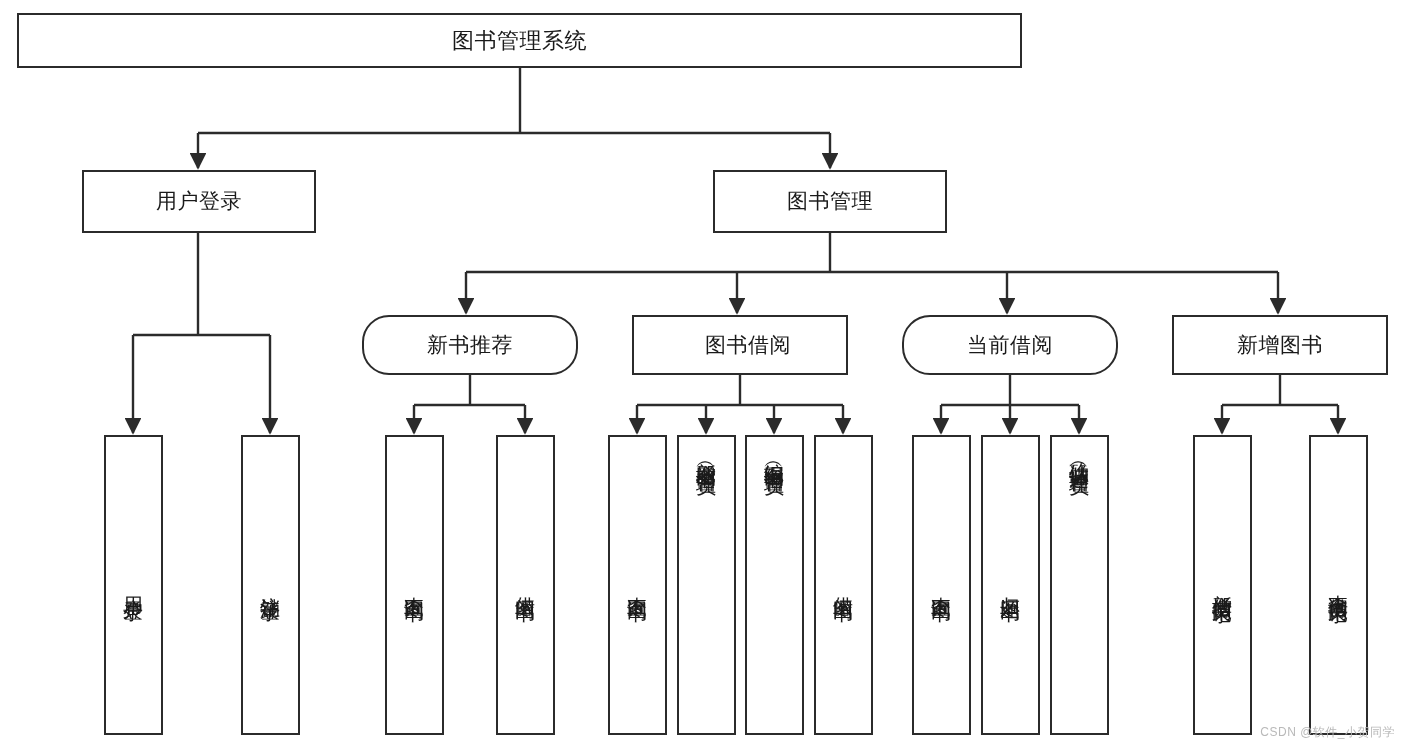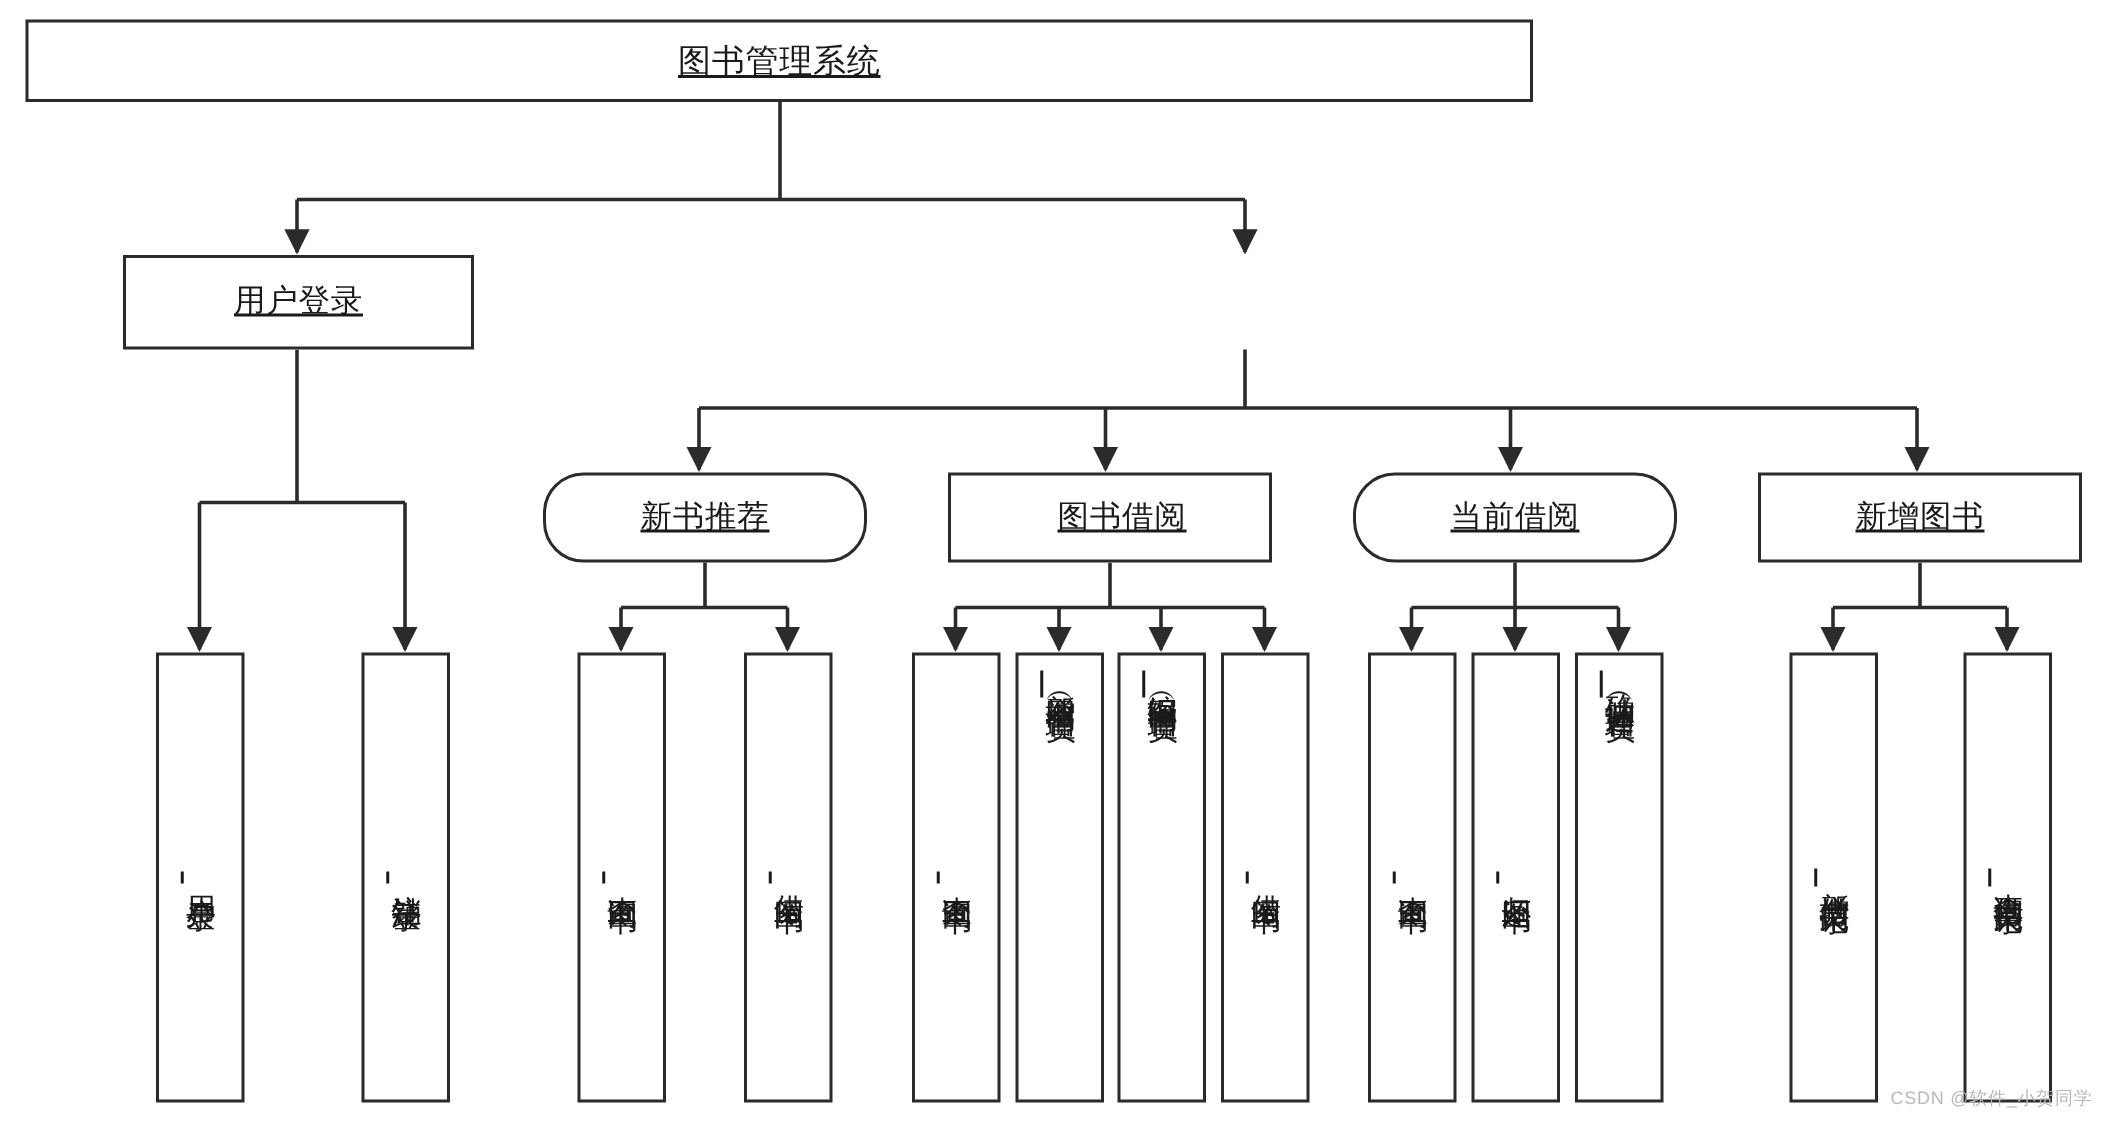--- a/index.html
+++ b/index.html
@@ -34,21 +34,20 @@
     align-items: center;
     justify-content: center;
     color: #1a1a1a;
   }
   .node-label {
     font-size: 21px;
     line-height: 1.15;
     letter-spacing: 0.5px;
     white-space: nowrap;
     color: #1a1a1a;
-    text-decoration: underline;
   }
   .node.horizontal .node-label {
     writing-mode: horizontal-tb;
   }
   .node.vertical {
     align-items: flex-start;
     justify-content: center;
     padding-top: 10px;
   }
   .node.vertical .node-label {
@@ -136,20 +135,23 @@
     </g>
   </svg>
 
   <div class="node horizontal" id="root-node" style="left:17px; top:13px; width:1005px; height:55px;">
     <span class="node-label">图书管理系统</span>
   </div>
 
   <div class="node horizontal" style="left:82px; top:170px; width:234px; height:63px;">
     <span class="node-label">用户登录</span>
   </div>
+  <div class="node horizontal" style="left:713px; top:170px; width:234px; height:63px;">
+    <span class="node-label">图书管理</span>
+  </div>
 
   <div class="node horizontal" style="left:362px; top:315px; width:216px; height:60px;border-radius:27px;">
     <span class="node-label">新书推荐</span>
   </div>
   <div class="node horizontal" style="left:632px; top:315px; width:216px; height:60px;padding-left:16px;">
     <span class="node-label">图书借阅</span>
   </div>
   <div class="node horizontal" style="left:902px; top:315px; width:216px; height:60px;border-radius:28px;">
     <span class="node-label">当前借阅</span>
   </div>

